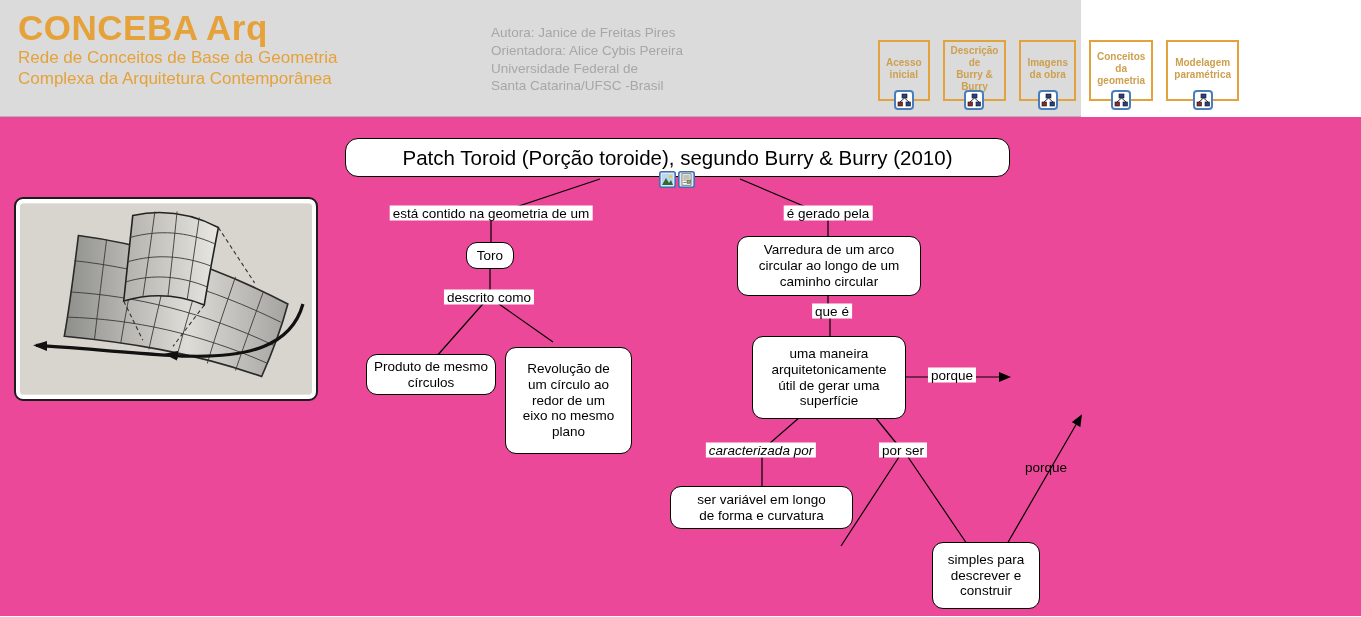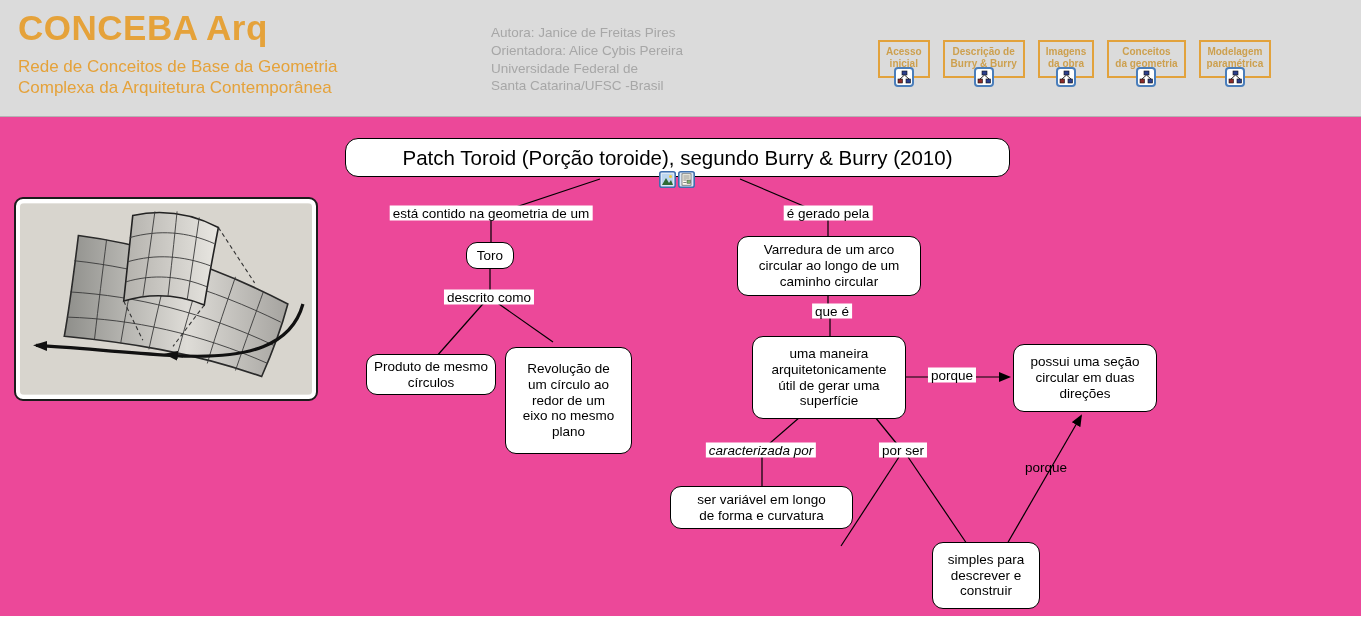--- a/index.html
+++ b/index.html
@@ -1,24 +1,24 @@
 <!DOCTYPE html>
 <html><head>
 <meta charset="utf-8">
 <style>
   * { margin:0; padding:0; box-sizing:border-box; }
   html,body { width:1361px; height:617px; background:#ffffff; overflow:hidden;
               font-family:"Liberation Sans", sans-serif; }
 
   
-  .header { position:relative; width:1361px; height:117px; background:#dbdbdb;
+  .header { position:relative; width:1081px; height:117px; background:#dbdbdb;
             border-bottom:1px solid #b3b3b3; }
   .logo { position:absolute; left:18px; top:8px; color:#e5a23a; }
   .logo-title { font-size:35px; font-weight:bold; letter-spacing:0.5px; }
-  .logo-sub { font-size:17px; line-height:1.22; margin-top:9px; white-space:pre-line; }
+  .logo-sub { font-size:17px; line-height:1.22; white-space:pre-line; }
   .credits { position:absolute; left:491px; top:24px; color:#a7a7a7; font-size:13.5px; line-height:1.32; }
   .nav { position:absolute; left:878px; top:40px; display:flex; gap:13px; align-items:stretch; }
   .nav-btn { position:relative; border:2px solid #e2a23c; color:#cda04f; background:transparent;
              font-weight:bold; font-size:10px; line-height:1.2; text-align:center;
              padding:3px 6px 6px 6px; white-space:pre-line; display:flex; align-items:center;
              justify-content:center; cursor:pointer; min-height:38px; }
   .nav-ic { position:absolute; left:50%; bottom:-11px; transform:translateX(-50%);
             width:20px; height:20px; }
 
   
@@ -195,23 +195,20 @@
 redor de um
 eixo no mesmo
 plano</div>
   <div class="cnode" id="n-varredura">Varredura de um arco
 circular ao longo de um
 caminho circular</div>
   <div class="cnode" id="n-maneira">uma maneira
 arquitetonicamente
 útil de gerar uma
 superfície</div>
-  <div class="cnode" id="n-possui">possui uma seção
-circular em duas
-direções</div>
   <div class="cnode" id="n-servar">ser variável em longo
 de forma e curvatura</div>
   <div class="cnode" id="n-simples">simples para
 descrever e
 construir</div>
 
   <div class="figure">
     <svg viewBox="0 0 290 190">
       <defs>
         <linearGradient id="gA" x1="0" y1="0" x2="1" y2="0">

